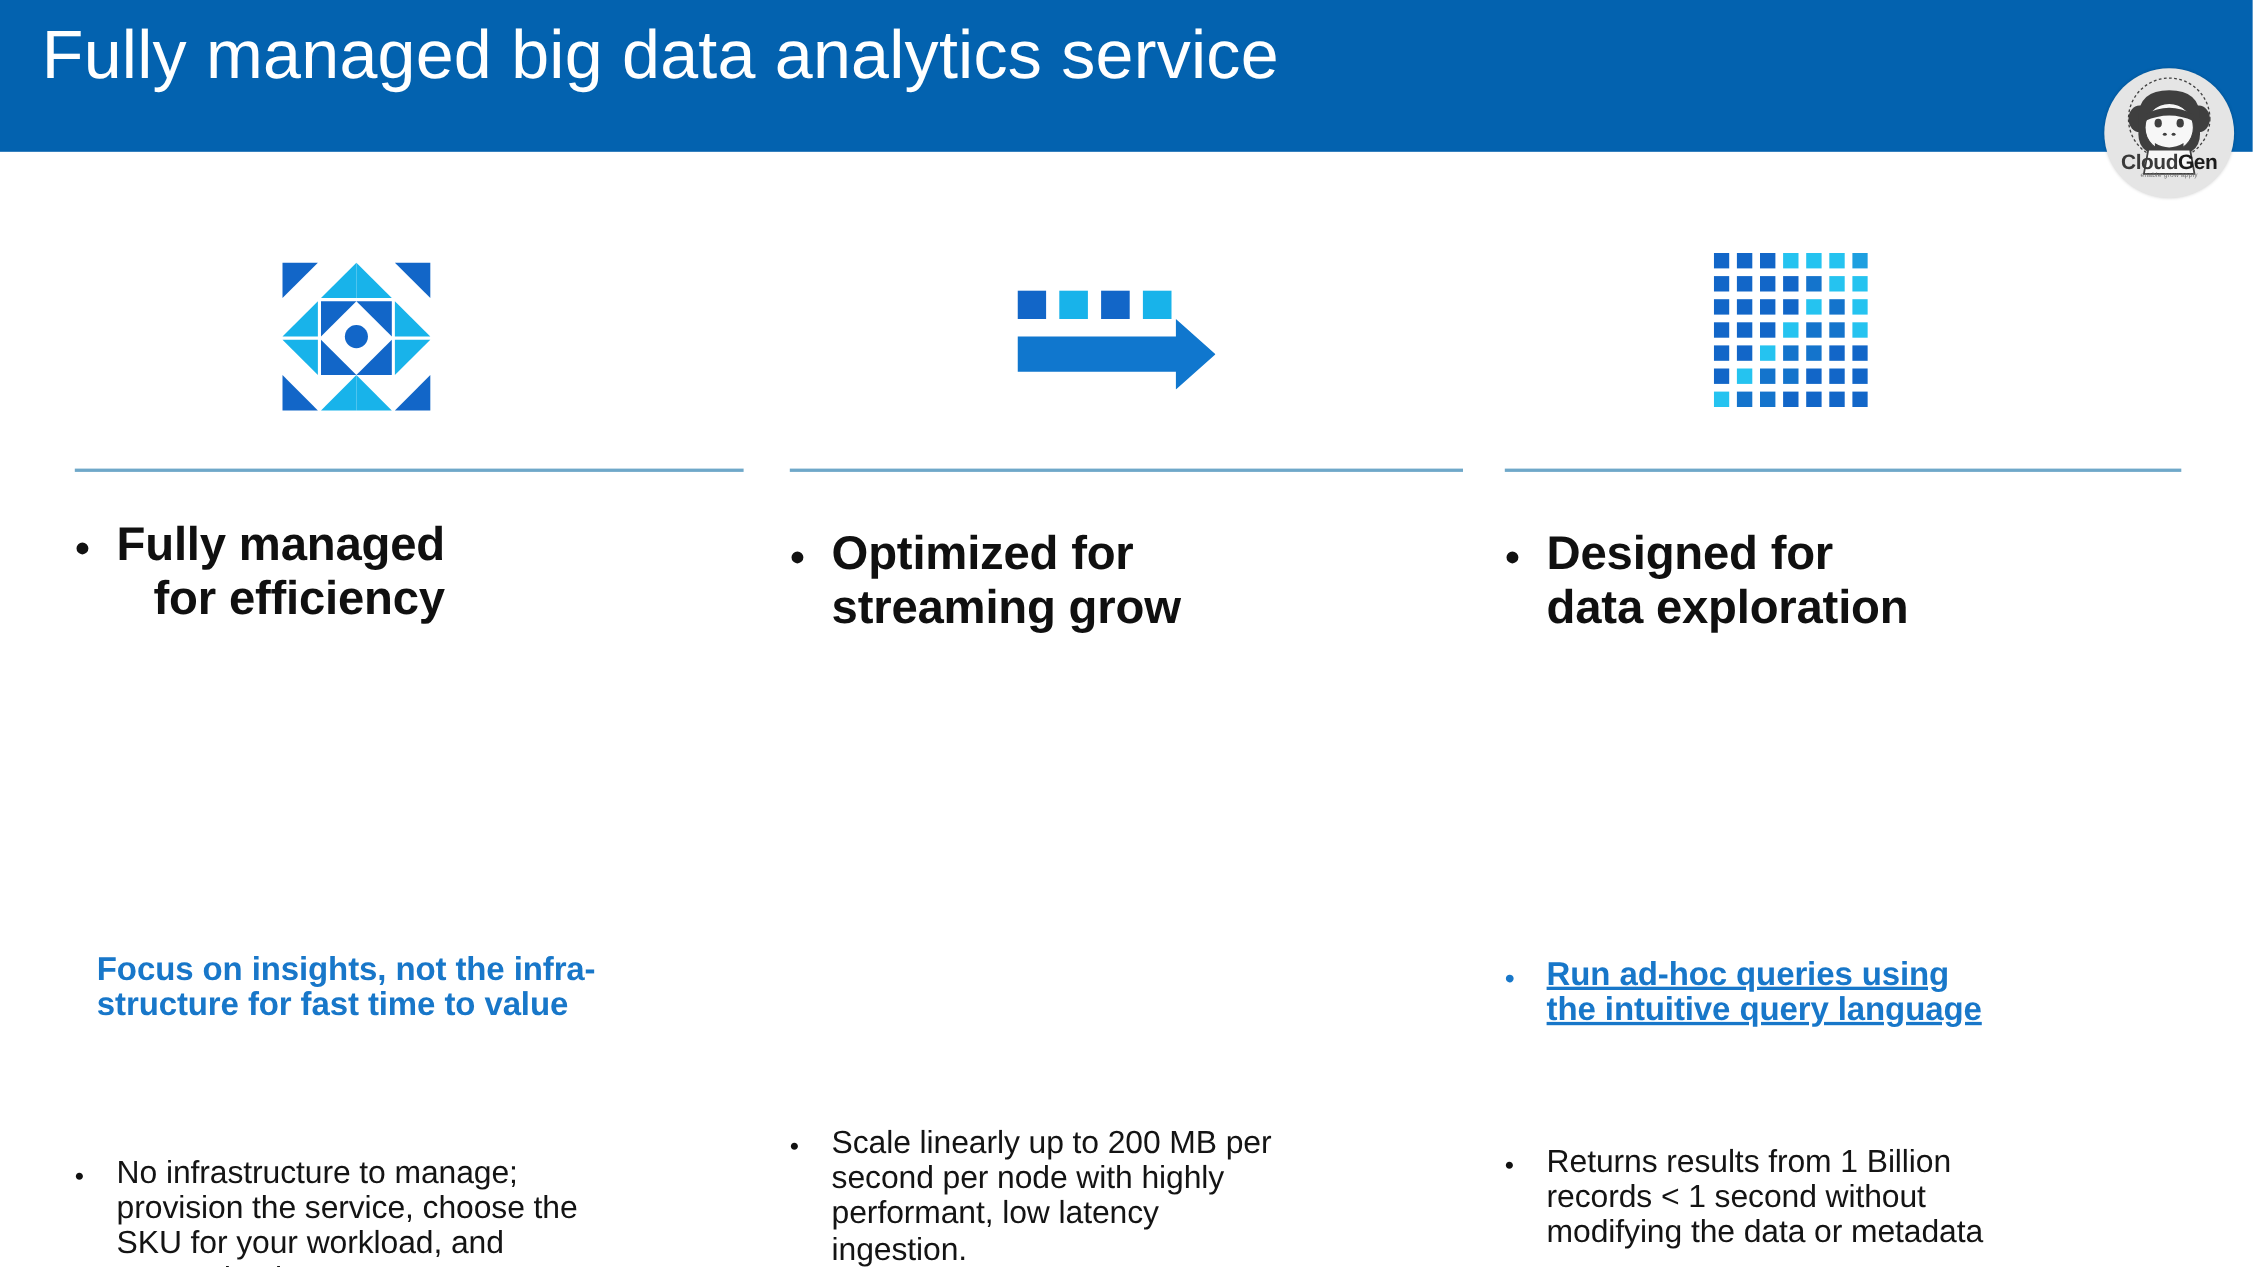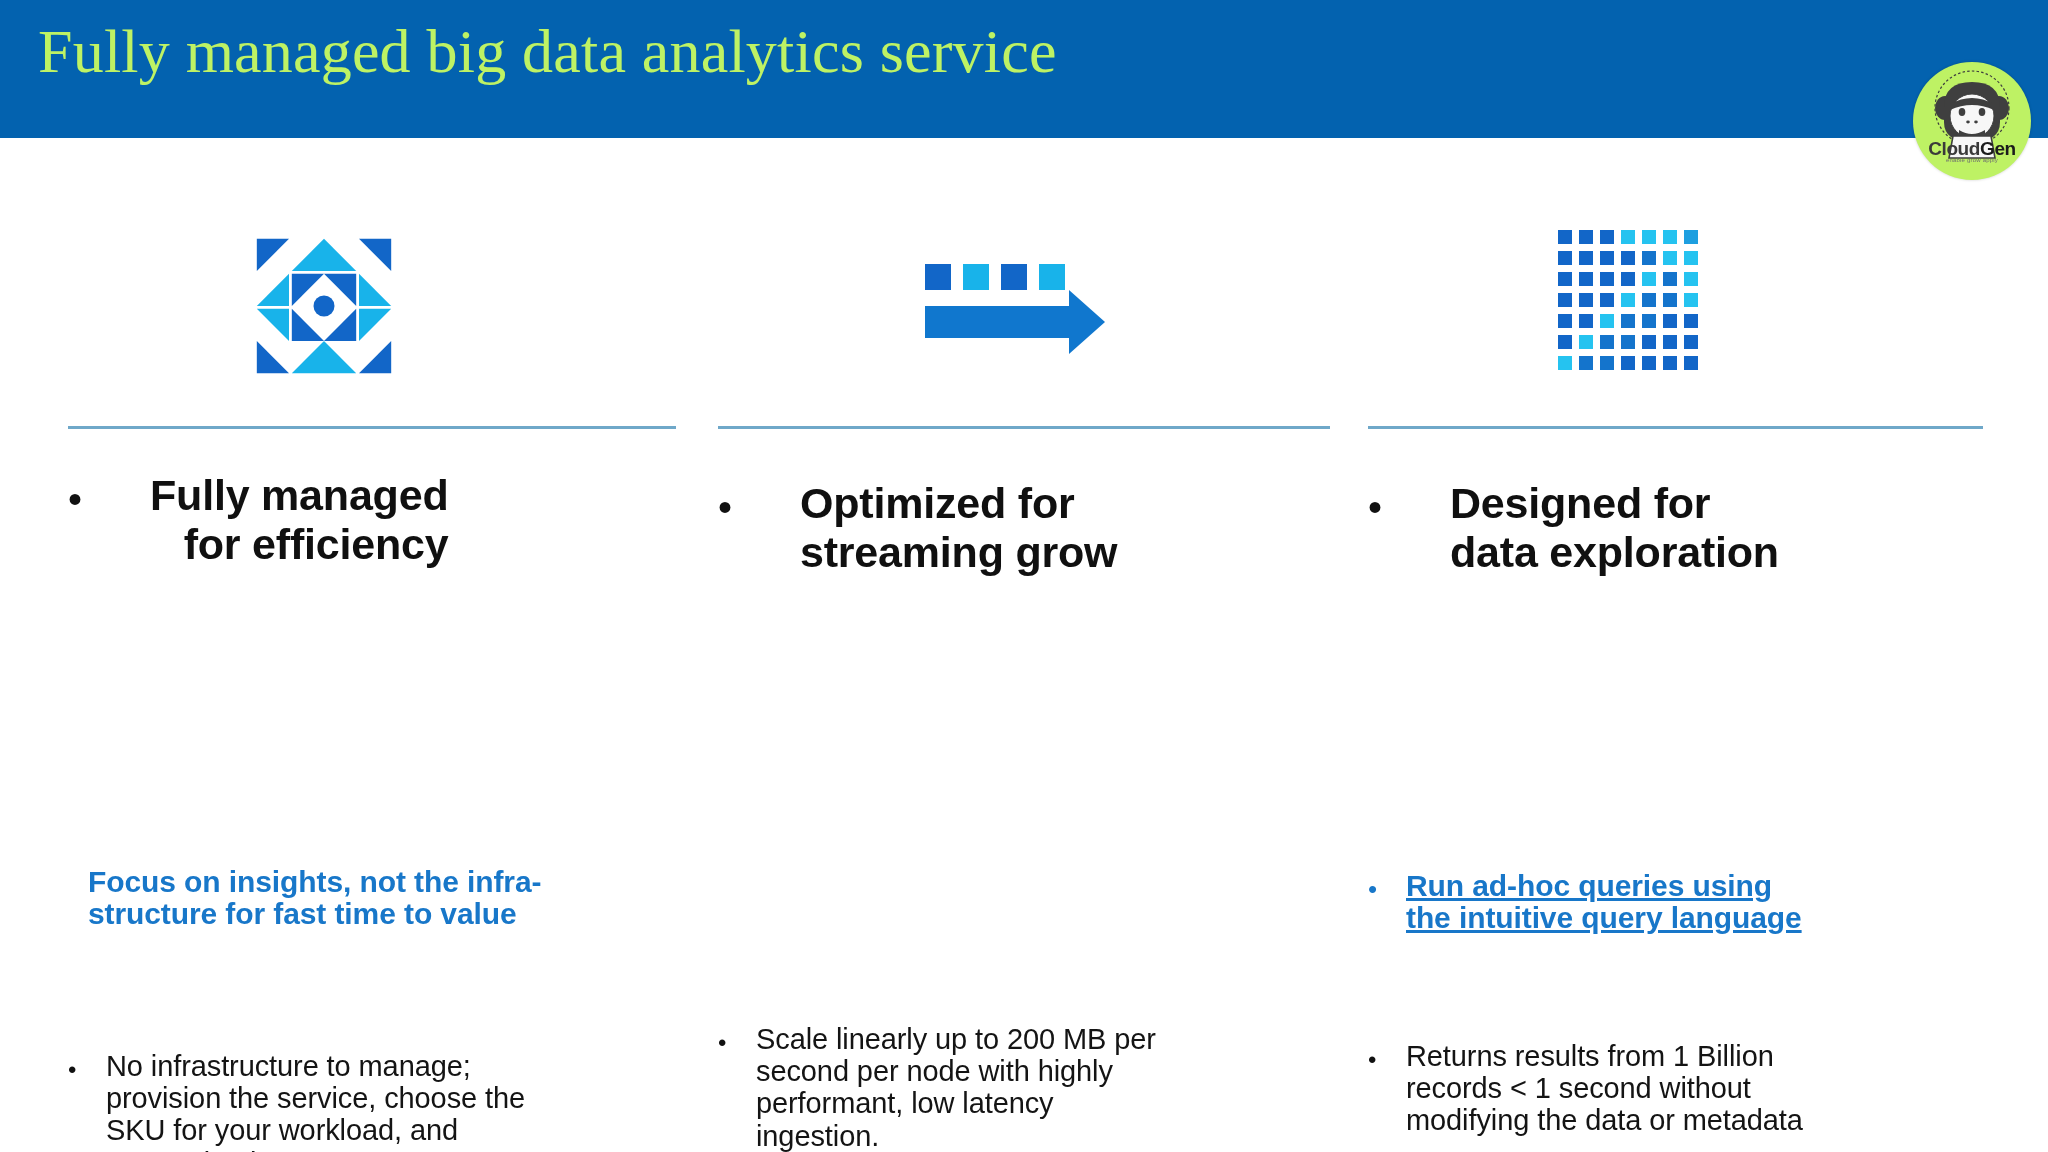--- a/index.html
+++ b/index.html
@@ -23,36 +23,35 @@
     width: 2048px;
     height: 138px;
     background: #0362AF;
   }
   .title-text {
     position: absolute;
     left: 38px;
     top: 14px;
     font-size: 62px;
     font-weight: 400;
-    color: #bef264;
+    color: #ffffff;
     letter-spacing: 0.2px;
     white-space: nowrap;
     line-height: 1.2;
-    font-family: Liberation Serif, serif;
   }
 
   
   .logo-badge {
     position: absolute;
     left: 1913px;
     top: 62px;
     width: 118px;
     height: 118px;
     border-radius: 50%;
-    background: #bef264;
+    background: #e5e5e5;
     box-shadow: 0 0 3px rgba(0,0,0,0.20);
     overflow: hidden;
   }
   .logo-inner {
     position: absolute;
     left: 0; top: 0;
     width: 118px; height: 118px;
   }
   .logo-word {
     position: absolute;
@@ -121,21 +120,20 @@
     width: 38px;
     text-align: left;
     padding-left: 0px;
   }
   .heading-text {
     font-size: 43px;
     font-weight: 700;
     color: #101010;
     line-height: 1.0;
     letter-spacing: -0.2px;
-    margin-left: 44px;
   }
   .heading-text .l2 { display: block; margin-top: 6px; text-align: right; }
 
   
   .blue-row {
     position: absolute;
     display: flex;
     align-items: flex-start;
   }
   .bl-1 { top: 636px; left: 20px; }

